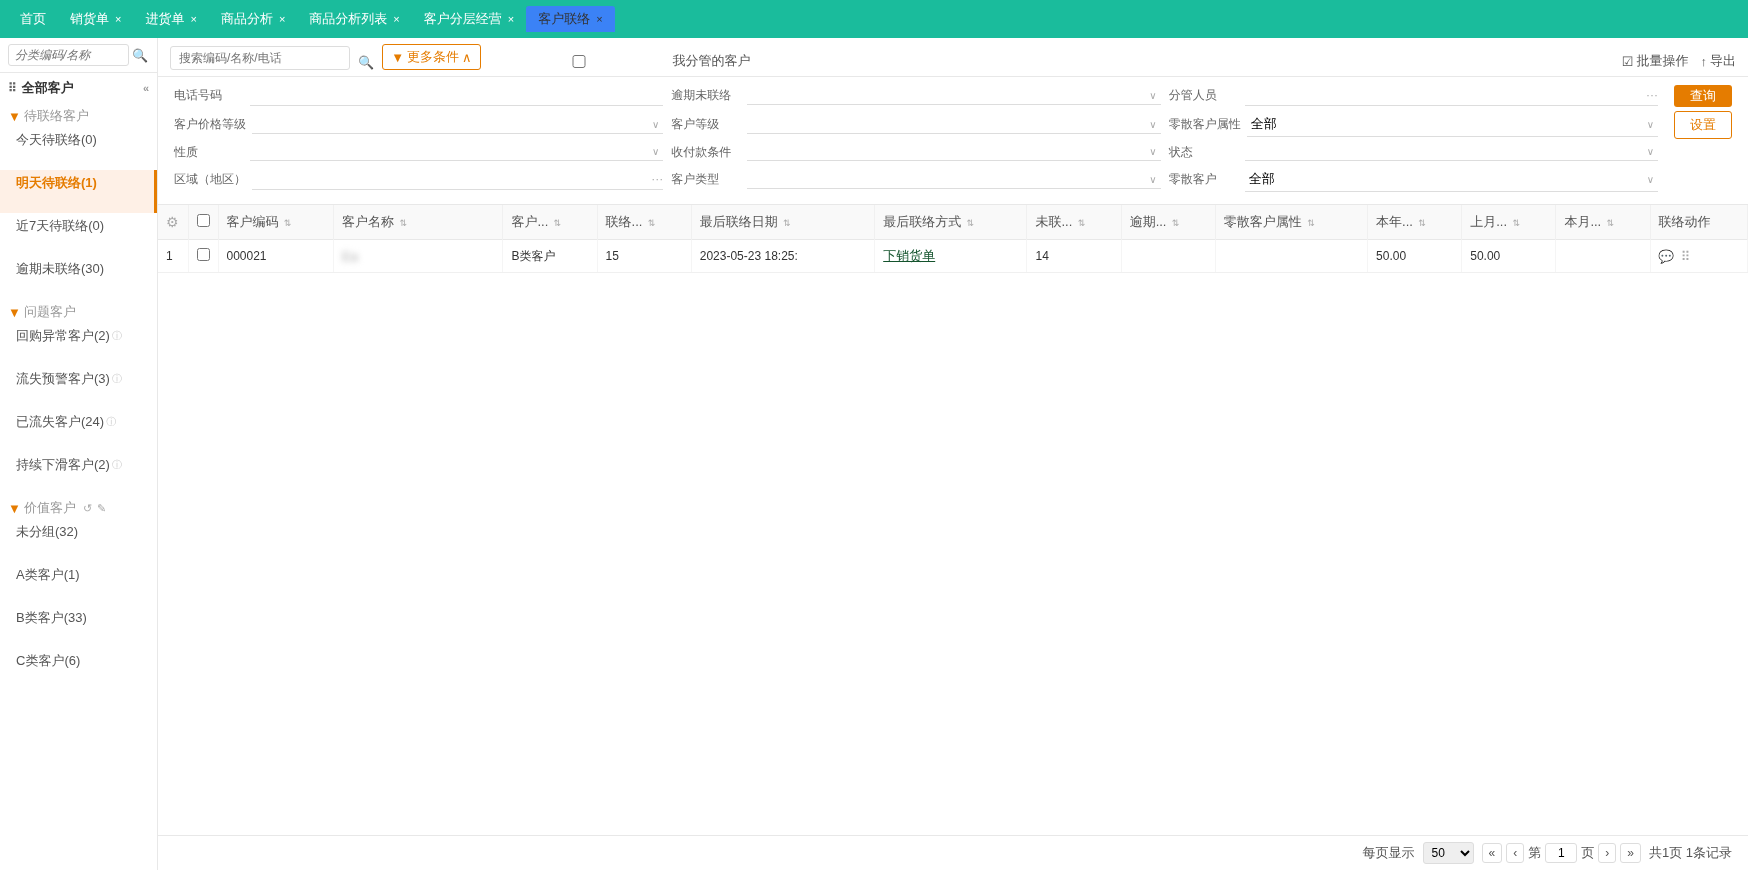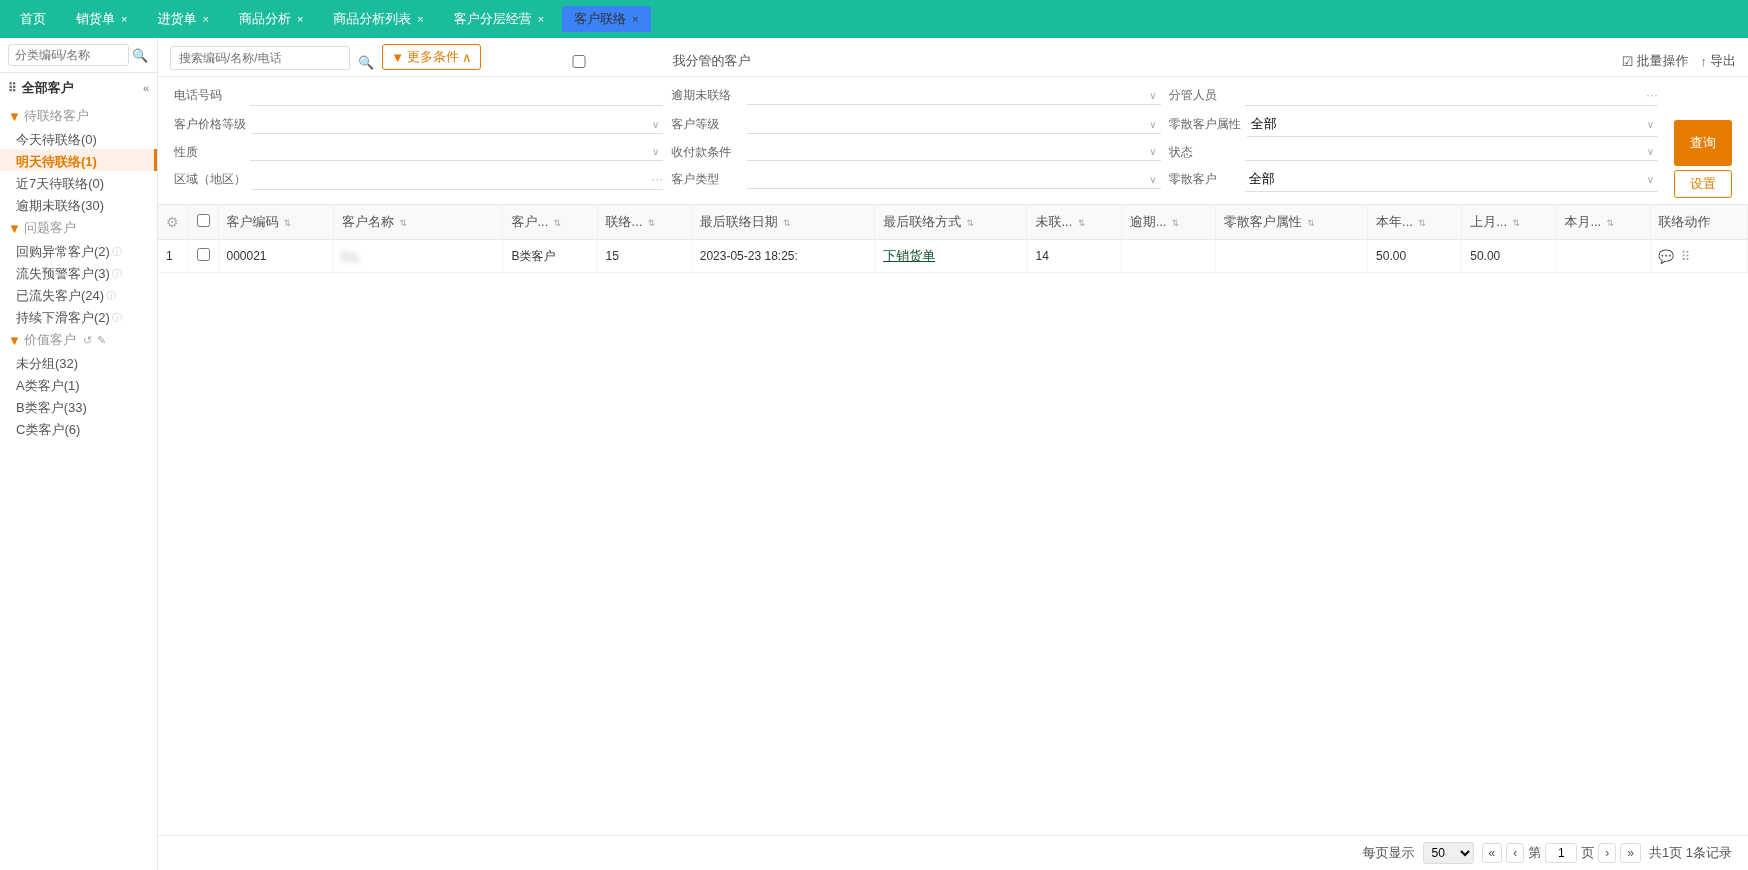--- a/index.html
+++ b/index.html
@@ -5,21 +5,21 @@
     * { box-sizing: border-box; margin: 0; padding: 0; font-family: 'Microsoft YaHei', Arial, sans-serif; font-size: 13px; }
     body { background: #f5f5f5; overflow: hidden; }
 
     
     .top-nav {
       background: #1abc9c;
       height: 38px;
       display: flex;
       align-items: center;
       padding: 0 8px;
-      gap: 6px;
+      gap: 0;
     }
     .nav-item {
       color: #fff;
       padding: 4px 12px;
       border-radius: 3px 3px 0 0;
       cursor: pointer;
       display: flex;
       align-items: center;
       gap: 4px;
       font-size: 13px;
@@ -51,20 +51,21 @@
       border-bottom: 1px solid #e8e8e8;
       gap: 4px;
     }
     .sidebar-search input {
       border: 1px solid #ddd;
       border-radius: 3px;
       padding: 3px 6px;
       font-size: 12px;
       width: 100%;
       outline: none;
+      font-style: italic;
     }
     .sidebar-search .search-icon { color: #aaa; font-size: 13px; cursor: pointer; }
     .sidebar-section-header {
       display: flex;
       align-items: center;
       padding: 6px 8px;
       font-weight: bold;
       font-size: 13px;
       color: #333;
       cursor: pointer;
@@ -74,21 +75,21 @@
     .sidebar-group-label {
       padding: 4px 8px 2px 8px;
       color: #999;
       font-size: 12px;
       display: flex;
       align-items: center;
       gap: 3px;
     }
     .sidebar-group-label .arrow { color: #e57c00; }
     .sidebar-item {
-      padding: 4px 8px 0 16px;
+      padding: 4px 8px 21px 16px;
       color: #555;
       font-size: 12px;
       cursor: pointer;
       display: flex;
       align-items: center;
       gap: 2px;
     }
     .sidebar-item.active { background: #fef0e6; color: #e57c00; font-weight: bold; border-right: 3px solid #e57c00; }
     .sidebar-item .info-icon { color: #ccc; font-size: 10px; }
 
@@ -200,21 +201,21 @@
       align-items: center;
       justify-content: space-between;
     }
     .filter-cell .chevron { color: #aaa; font-size: 10px; }
     .filter-cell .dots-btn { color: #aaa; font-size: 12px; cursor: pointer; }
     .query-btn {
       background: #e57c00;
       color: #fff;
       border: none;
       border-radius: 3px;
-      padding: 14px 16px;
+      padding: 2px 16px;
       cursor: pointer;
       font-size: 13px;
     }
     .set-btn {
       background: #fff;
       color: #e57c00;
       border: 1px solid #e57c00;
       border-radius: 3px;
       padding: 4px 14px;
       cursor: pointer;
@@ -434,21 +435,21 @@
           <span>批量操作</span>
         </div>
         <div class="action-btn">
           <span>↑</span>
           <span>导出</span>
         </div>
       </div>
     </div>
 
     <div class="advanced-filter">
-      <div style="display:flex; gap:16px; align-items:flex-end;">
+      <div style="display:flex; gap:16px; align-items:flex-start;">
         <div style="flex:1;">
 
           <div class="filter-row">
             <div class="filter-cell">
               <label>电话号码</label>
               <input class="filter-input" type="text" style="flex: 1 1 0%;">
             </div>
             <div class="filter-cell">
               <label>逾期未联络</label>
               <div class="filter-select" style="flex:1;">

